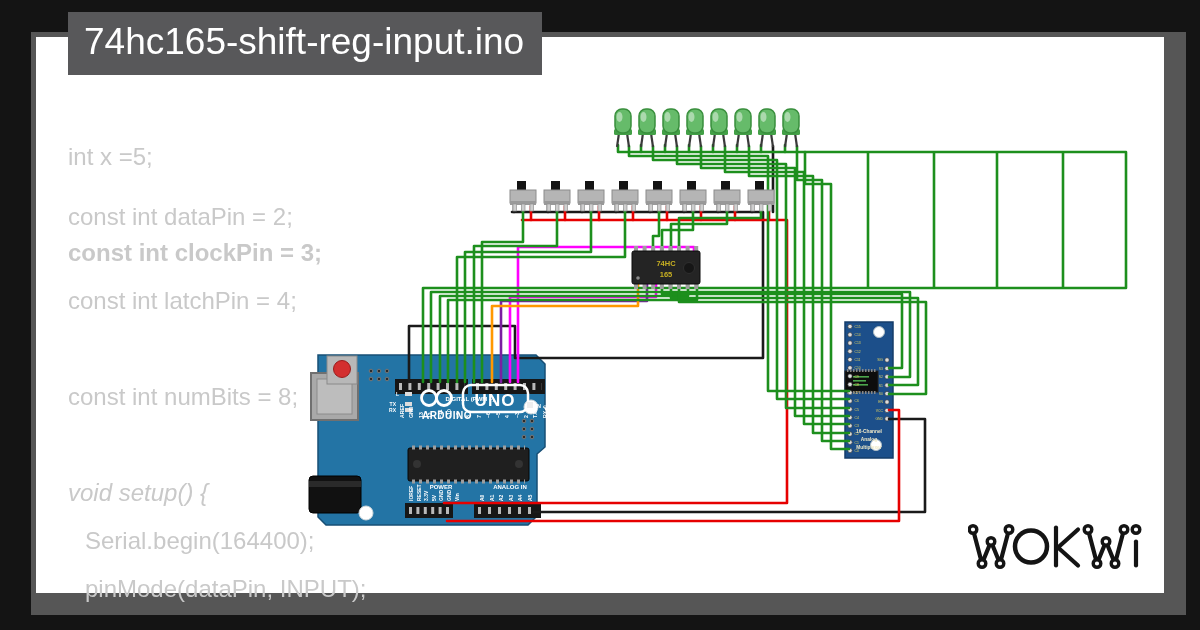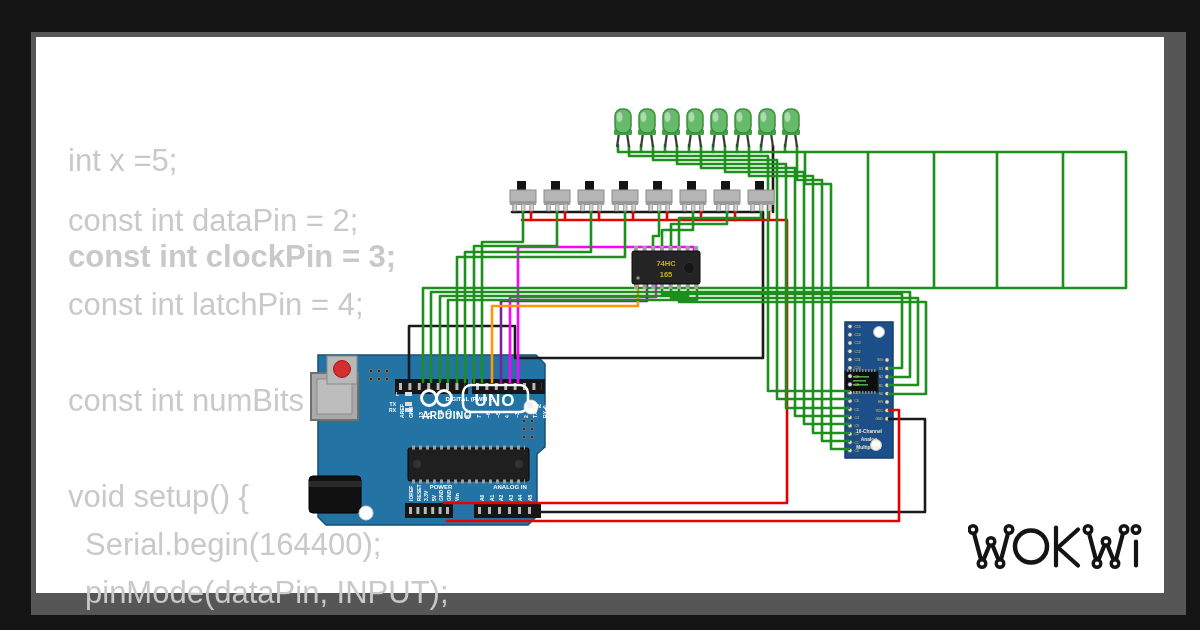--- a/index.html
+++ b/index.html
@@ -2,39 +2,39 @@
 <html><head>
 <meta charset="utf-8">
 <style>
   html,body{margin:0;padding:0;}
   #page{position:relative;width:1200px;height:630px;background:#141414;overflow:hidden;
         font-family:"Liberation Sans",sans-serif;}
   #frame-gray{position:absolute;left:31px;top:32px;width:1155px;height:583px;background:#565656;}
   #frame-white{position:absolute;left:36px;top:37px;width:1128px;height:556px;background:#ffffff;}
   #title-box{position:absolute;left:68px;top:12px;background:#58585a;color:#ffffff;
              font-size:37px;padding:9px 18px 12px 16px;white-space:nowrap;z-index:40;}
-  .code-line{position:absolute;color:#c9c9c9;font-size:31px;white-space:nowrap;z-index:1;}
+  .code-line{position:absolute;color:#c9c9c9;font-size:24px;white-space:nowrap;z-index:1;}
   svg{position:absolute;left:0;top:0;}
   #board-layer{z-index:2;} #wire-layer{z-index:3;} #part-layer{z-index:4;}
   #wokwi-logo{position:absolute;left:968px;top:520px;z-index:41;}
 </style>
 </head>
 <body>
 
 <div id="page">
   <div id="frame-gray"></div>
   <div id="frame-white"></div>
 
   <div id="code-layer">
       <div class="code-line" style="left: 68px; top: 143px;">int x =5;</div>
       <div class="code-line" style="left: 68px; top: 191px; margin-top: 12px;">const int dataPin = 2;</div>
       <div class="code-line" style="left: 68px; top: 239px; font-weight: bold;">const int clockPin = 3;</div>
       <div class="code-line" style="left: 68px; top: 287px;">const int latchPin = 4;</div>
       <div class="code-line" style="left: 68px; top: 383px;">const int numBits = 8;</div>
-      <div class="code-line" style="left: 68px; top: 479px;">void setup() {</div>
+      <div class="code-line" style="left: 68px; top: 479px; font-style: italic;">void setup() {</div>
       <div class="code-line" style="left: 85px; top: 527px;">Serial.begin(164400);</div>
       <div class="code-line" style="left: 85px; top: 575px;">pinMode(dataPin, INPUT);</div>
     </div>
 
   <svg id="board-layer" width="1200" height="630" viewBox="0 0 1200 630">
     <g>
       <polygon points="318,355 536,355 545,364 545,447 537,454 537,516 528,525 326,525 318,517" fill="#2374a5" stroke="#174f75" stroke-width="1.5"></polygon>
       <rect x="311" y="373" width="47" height="47" fill="#a9a9a9" stroke="#707070" stroke-width="2"></rect>
       <rect x="317" y="379" width="35" height="35" fill="#bdbdbd" stroke="#8c8c8c" stroke-width="1"></rect>
       <rect x="309" y="476" width="52" height="37" rx="4" fill="#111111" stroke="#000000"></rect>
@@ -392,20 +392,21 @@
         <rect x="694.2" y="246" width="4" height="6" fill="#9e9e9e"></rect>
         <rect x="694.2" y="283" width="4" height="6" fill="#9e9e9e"></rect>
         <rect x="632" y="251" width="68" height="33" rx="2" fill="#242424" stroke="#0a0a0a"></rect>
         <circle cx="689" cy="268" r="5.5" fill="#161616" stroke="#2e2e2e"></circle>
         <circle cx="638" cy="278" r="1.8" fill="#8a8a8a"></circle>
         <text x="666" y="266" font-size="7.5" font-weight="bold" fill="#c8b022" text-anchor="middle">74HC</text>
         <text x="666" y="277" font-size="7.5" font-weight="bold" fill="#c8b022" text-anchor="middle">165</text>
       </g>
     </svg>
 
+  <div id="title-box">74hc165-shift-reg-input.ino</div>
 
   <div id="wokwi-logo" aria-label="WOKWI">
     <svg width="190" height="55" viewBox="0 0 190 52">
       <g stroke="#141414" stroke-width="4.2" fill="none" stroke-linecap="round" stroke-linejoin="round">
         <path d="M5,8 L14,42 L23,20 L32,42 L41,8"></path>
         <circle cx="63" cy="25" r="16" stroke-width="4.5"></circle>
         <path d="M88,6 L88,44"></path>
         <path d="M110,8 L90,26 L110,44"></path>
         <path d="M120,8 L129,42 L138,20 L147,42 L156,8"></path>
         <path d="M168,20 L168,44"></path>

